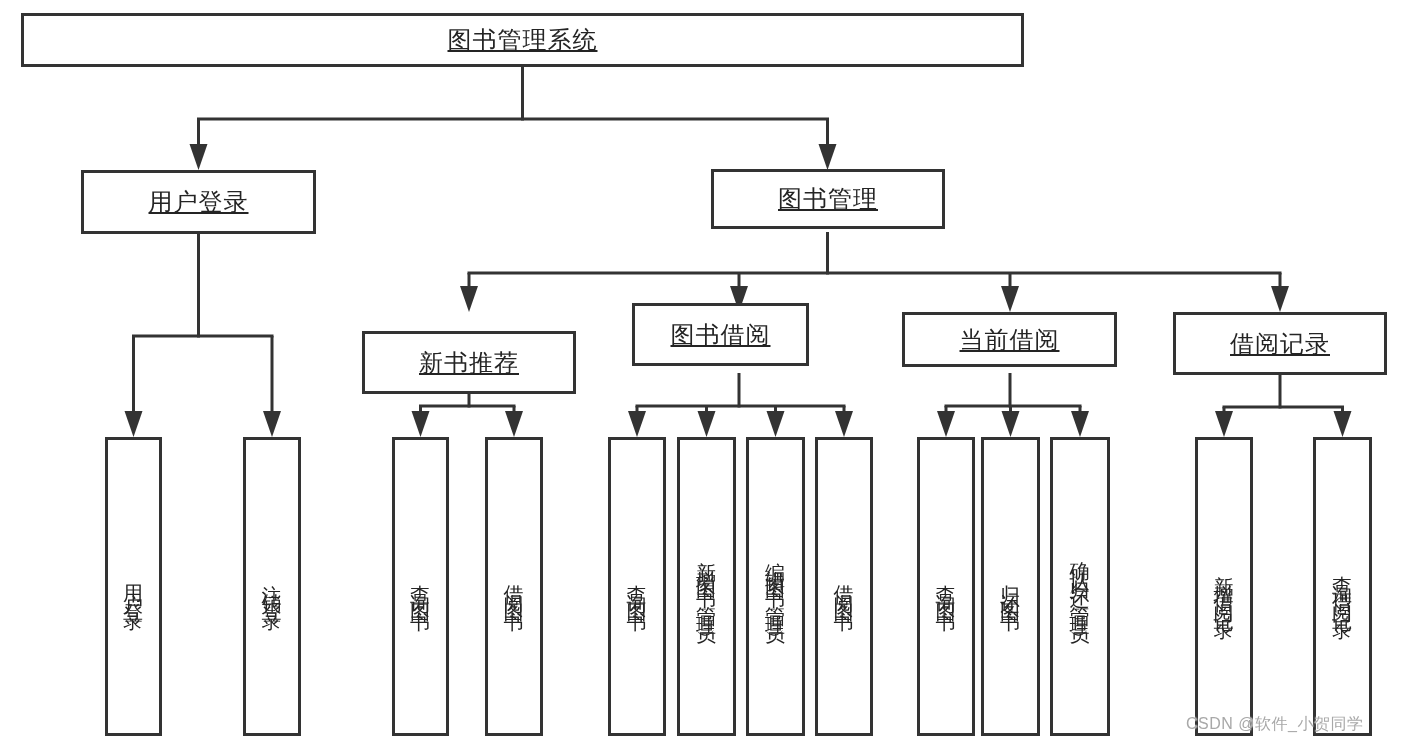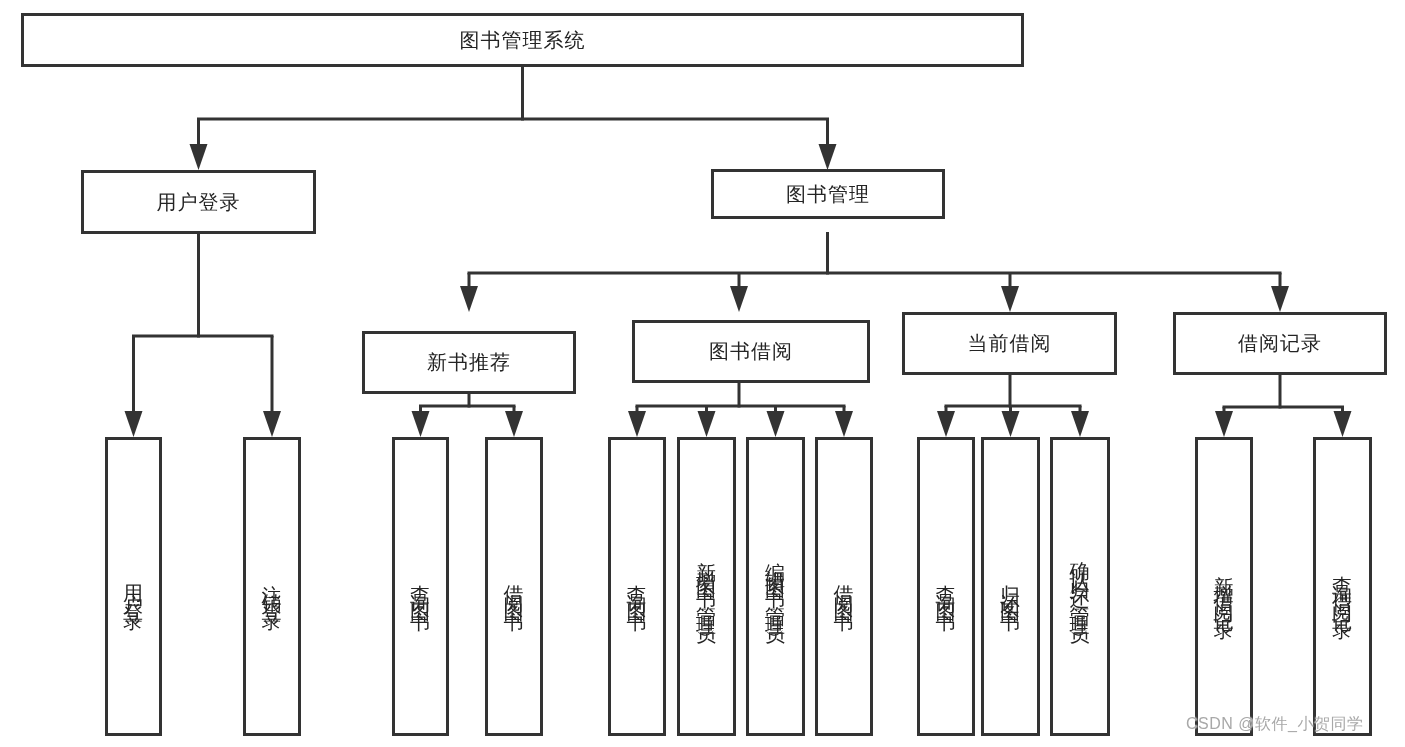--- a/index.html
+++ b/index.html
@@ -16,23 +16,24 @@
     box-sizing:border-box;
     background:#ffffff;
     border:3px solid #333333;
     display:flex;
     align-items:center;
     justify-content:center;
     color:#242424;
     z-index:2;
   }
   .hlabel {
-    font-size:20px;
+    font-size:24px;
     letter-spacing:1px;
     white-space:nowrap;
+    text-decoration:underline;
   }
   .vlabel {
     writing-mode:vertical-rl;
     text-orientation:mixed;
     font-size:20px;
     line-height:1;
     letter-spacing:9px;
     white-space:nowrap;
   }
   .watermark {
@@ -117,31 +118,31 @@
     </g>
   </svg>
 
   <div class="box" style="left:21px; top:13px; width:1003px; height:54px;">
     <span class="hlabel">图书管理系统</span>
   </div>
 
   <div class="box" style="left:81px; top:170px; width:235px; height:64px;">
     <span class="hlabel">用户登录</span>
   </div>
-  <div class="box" style="left:711px; top:169px; width:234px; height:50px;">
+  <div class="box" style="left:711px; top:169px; width:234px; height:60px;">
     <span class="hlabel">图书管理</span>
   </div>
 
   <div class="box" style="left:362px; top:312px; width:214px; height:63px;margin-top:19px;">
     <span class="hlabel">新书推荐</span>
   </div>
-  <div class="box" style="left:632px; top:320px; width:238px; height:63px;text-align:right;">
+  <div class="box" style="left:632px; top:303px; width:177px; height:63px;text-align:right;">
     <span class="hlabel">图书借阅</span>
   </div>
-  <div class="box" style="left:902px; top:312px; width:215px; height:63px;align-items:center;">
+  <div class="box" style="left:902px; top:312px; width:215px; height:55px;align-items:center;">
     <span class="hlabel">当前借阅</span>
   </div>
   <div class="box" style="left:1173px; top:312px; width:214px; height:63px;align-items:center;">
     <span class="hlabel">借阅记录</span>
   </div>
 
   <div class="box" style="left:105px; top:437px; width:57px; height:299px;">
     <span class="vlabel">用户登录</span>
   </div>
   <div class="box" style="left:243px; top:437px; width:58px; height:299px;">

